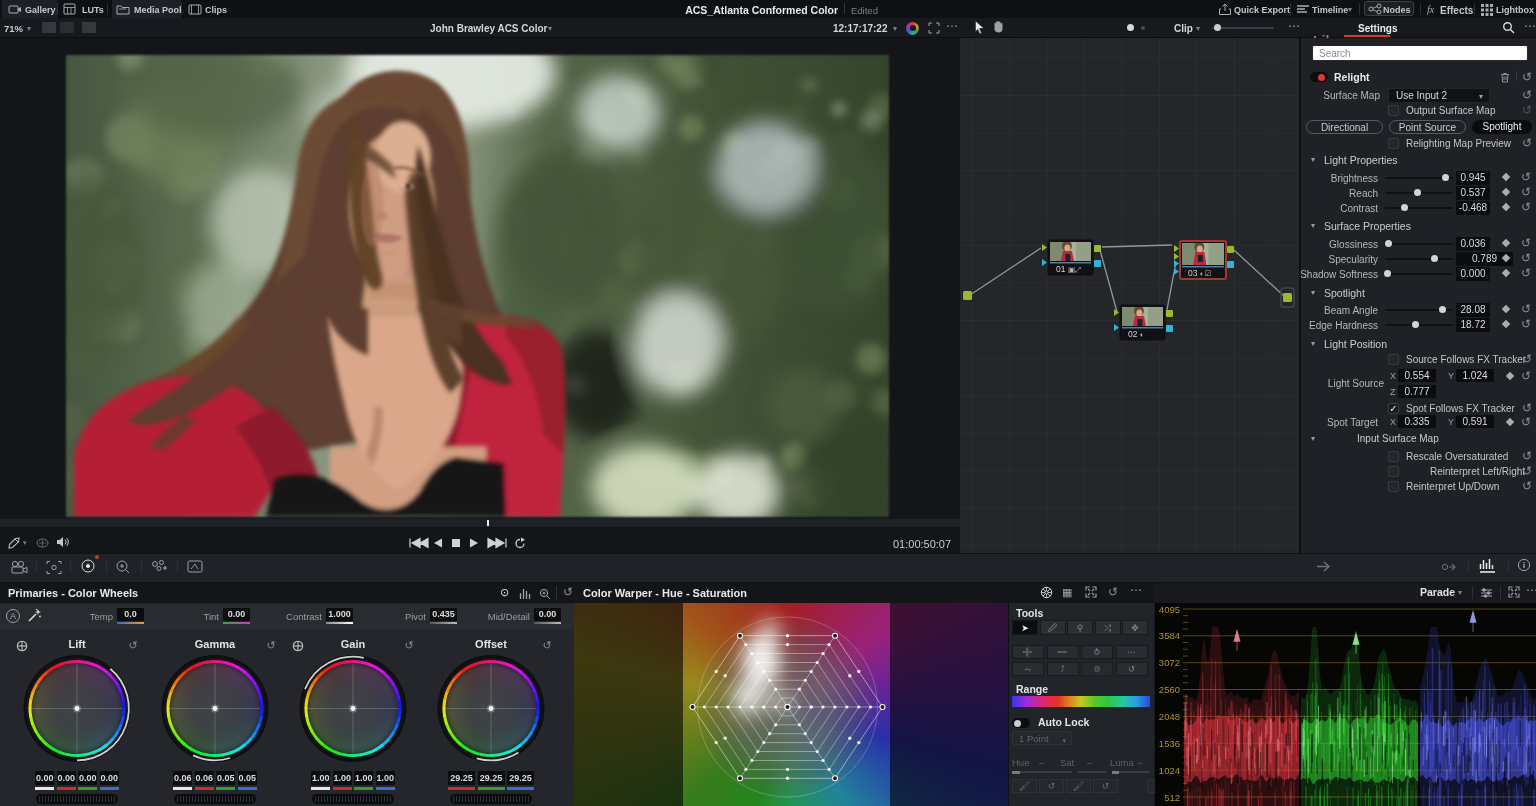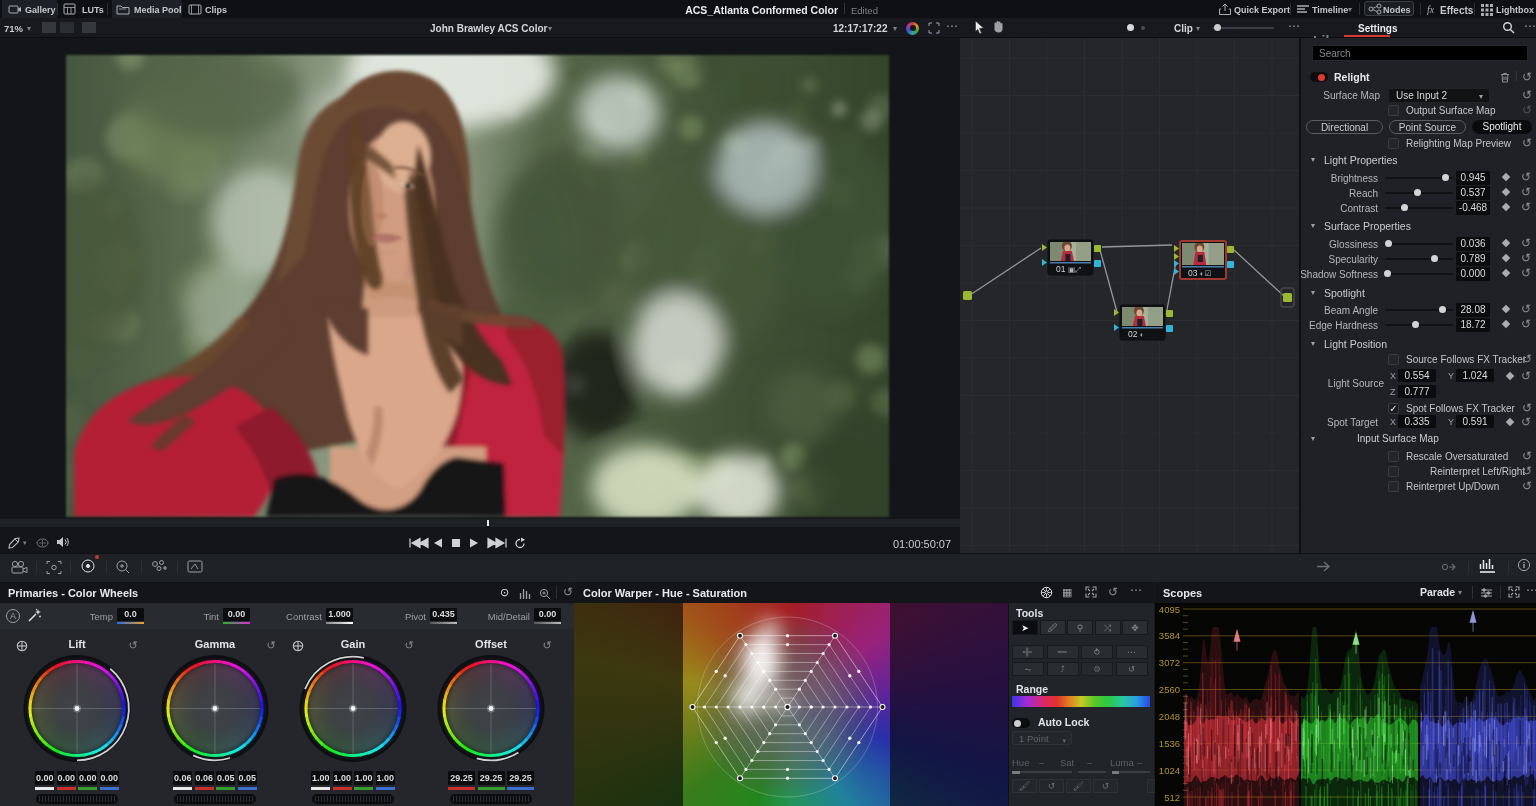--- a/index.html
+++ b/index.html
@@ -452,21 +452,21 @@
       <text x="1188" y="276" font-size="8.5" fill="#cfd1d3" font-family="Liberation Sans">03</text>
       <text x="1200" y="276" font-size="7.5" fill="#b0b3b6" font-family="Liberation Sans">◐☑</text>
       <path d="M1174,245 L1179,248.5 L1174,252 Z" fill="#9ab830"></path>
       <path d="M1174,260 L1179,263.5 L1174,267 Z" fill="#30b4d8"></path>
       <path d="M1174,253 L1179,256.5 L1174,260 Z" fill="#9ab830"></path>
       <path d="M1174,268 L1179,271.5 L1174,275 Z" fill="#30b4d8"></path>
       <rect x="1227" y="246" width="7" height="7" rx="1" fill="#9ab830"></rect>
       <rect x="1227" y="261" width="7" height="7" rx="1" fill="#30b4d8"></rect>
 </svg>
 
-<div class="abs" style="left:1312px;top:45px;width:216px;height:16px;background:#000000;border:1px solid #26282d;border-radius:2px;"><span style="color:#85898e;font-size:10px;margin-left:6px;line-height:15px;display:inline-block;vertical-align:top;">Search</span></div>
+<div class="abs" style="left:1312px;top:45px;width:216px;height:16px;background:#ffffff;border:1px solid #26282d;border-radius:2px;"><span style="color:#85898e;font-size:10px;margin-left:6px;line-height:15px;display:inline-block;vertical-align:top;">Search</span></div>
     <div class="abs" style="left:1310px;top:72px;width:18px;height:10px;border-radius:5px;background:#0c0d0f;"></div>
     <div class="abs" style="left:1318px;top:73.5px;width:7px;height:7px;border-radius:50%;background:#e03a2e;"></div>
     <div class="abs" style="left:1334px;top:71px;font-size:10.5px;font-weight:bold;color:#e6e8ea;">Relight</div>
     <svg class="abs" style="left:1500px;top:72px;" width="10" height="11" viewBox="0 0 10 11" stroke="#8b8f94" fill="none">
       <path d="M1,2.5 H9 M3.5,2.5 V1.5 H6.5 V2.5 M2,2.5 L2.6,10 H7.4 L8,2.5 M4,4.5 V8 M6,4.5 V8"></path>
     </svg>
     <div class="abs" style="left:1516px;top:71px;width:1px;height:10px;background:#33363b;"></div>
     <div class="abs rst" style="left:1522px;top:70px;">↺</div>
     <div class="abs txt" style="left:1280px;top:90px;width:100px;text-align:right;color:#b4b7ba;">Surface Map</div>
     <div class="abs" style="left:1388px;top:88px;width:102px;height:15px;background:#101214;border:1px solid #222428;border-radius:2px;"><span style="color:#d6d8da;font-size:10px;margin-left:7px;line-height:13px;display:inline-block;vertical-align:top;">Use Input 2</span><span style="color:#9b9ea2;font-size:8px;float:right;margin:3px 6px 0 0;">▾</span></div>
@@ -504,21 +504,21 @@
     <div class="abs" style="left:1324px;top:220px;font-size:10.5px;color:#c9ccce;">Surface Properties</div>
     <div class="abs" style="left:1280px;top:239px;width:98px;text-align:right;color:#b4b7ba;font-size:10px;">Glossiness</div>
     <div class="abs" style="left:1385px;top:243px;width:68px;height:2px;background:#0f1113;border-radius:1px;"></div>
     <div class="abs" style="left:1384.9px;top:240px;width:7px;height:7px;border-radius:50%;background:#d2d4d6;"></div>
     <div class="abs vbox" style="left:1456px;top:237px;width:34px;height:14px;line-height:14px;">0.036</div>
     <div class="abs" style="left:1503px;top:240px;width:6px;height:6px;background:#aaadb0;transform:rotate(45deg);"></div>
     <div class="abs rst" style="left:1521px;top:236px;">↺</div>
     <div class="abs" style="left:1280px;top:254px;width:98px;text-align:right;color:#b4b7ba;font-size:10px;">Specularity</div>
     <div class="abs" style="left:1385px;top:258px;width:68px;height:2px;background:#0f1113;border-radius:1px;"></div>
     <div class="abs" style="left:1431.1px;top:255px;width:7px;height:7px;border-radius:50%;background:#d2d4d6;"></div>
-    <div class="abs vbox" style="left:1456px;top:252px;width:34px;height:14px;line-height:14px;">0.789</div>
+    <div class="abs vbox" style="left:1456px;top:252px;width:57px;height:14px;line-height:14px;">0.789</div>
     <div class="abs" style="left:1503px;top:255px;width:6px;height:6px;background:#aaadb0;transform:rotate(45deg);"></div>
     <div class="abs rst" style="left:1521px;top:251px;">↺</div>
     <div class="abs" style="left:1280px;top:269px;width:98px;text-align:right;color:#b4b7ba;font-size:10px;">Shadow Softness</div>
     <div class="abs" style="left:1385px;top:273px;width:68px;height:2px;background:#0f1113;border-radius:1px;"></div>
     <div class="abs" style="left:1383.5px;top:270px;width:7px;height:7px;border-radius:50%;background:#d2d4d6;"></div>
     <div class="abs vbox" style="left:1456px;top:267px;width:34px;height:14px;line-height:14px;">0.000</div>
     <div class="abs" style="left:1503px;top:270px;width:6px;height:6px;background:#aaadb0;transform:rotate(45deg);"></div>
     <div class="abs rst" style="left:1521px;top:266px;">↺</div>
     <div class="abs" style="left:1311px;top:288px;font-size:8px;color:#9b9ea2;">▾</div>
     <div class="abs" style="left:1324px;top:287px;font-size:10.5px;color:#c9ccce;">Spotlight</div>
@@ -618,21 +618,20 @@
       <path d="M1,15 H16" stroke-width="1.6"></path>
     </svg>
 <div class="abs" style="left:1508px;top:561px;width:1px;height:12px;background:#2e3136;"></div>
 <svg class="abs" style="left:1517px;top:558px;" width="14" height="14" viewBox="0 0 14 14" stroke="#9ea2a7" fill="none">
  <circle cx="7" cy="7" r="5.6"></circle>
       <path d="M7,6 V10 M7,4 V5.2" stroke-width="1.4"></path>
     </svg>
 
 <div class="abs hdr" style="left:0;top:583px;width:574px;height:20px;"><span style="margin-left:8px;">Primaries - Color Wheels</span></div>
 <div class="abs hdr" style="left:575px;top:583px;width:579px;height:20px;"><span style="margin-left:8px;">Color Warper - Hue - Saturation</span></div>
-<div class="abs hdr" style="left:1155px;top:583px;width:381px;height:20px;"><span style="margin-left:8px;">Scopes</span></div>
 <div class="abs" style="left:500px;top:586px;font-size:11px;color:#dfe1e3;">⊙</div>
 <svg class="abs" style="left:519px;top:588px;" width="13" height="11" viewBox="0 0 13 11" stroke="#9ea2a7" stroke-width="1.3">
       <path d="M1.5,11 V5 M4.5,11 V1 M7.5,11 V3 M10.5,11 V6"></path>
     </svg>
 <svg class="abs" style="left:539px;top:588px;" width="12" height="12" viewBox="0 0 12 12" stroke="#9ea2a7" fill="none">
       <circle cx="5" cy="5" r="3.6"></circle>
       <path d="M7.8,7.8 L11,11 M3.5,5 h3 M5,3.5 v3"></path>
     </svg>
 <div class="abs" style="left:556px;top:586px;width:1px;height:13px;background:#2e3136;"></div>
 <div class="abs rst" style="left:563px;top:585px;">↺</div>

